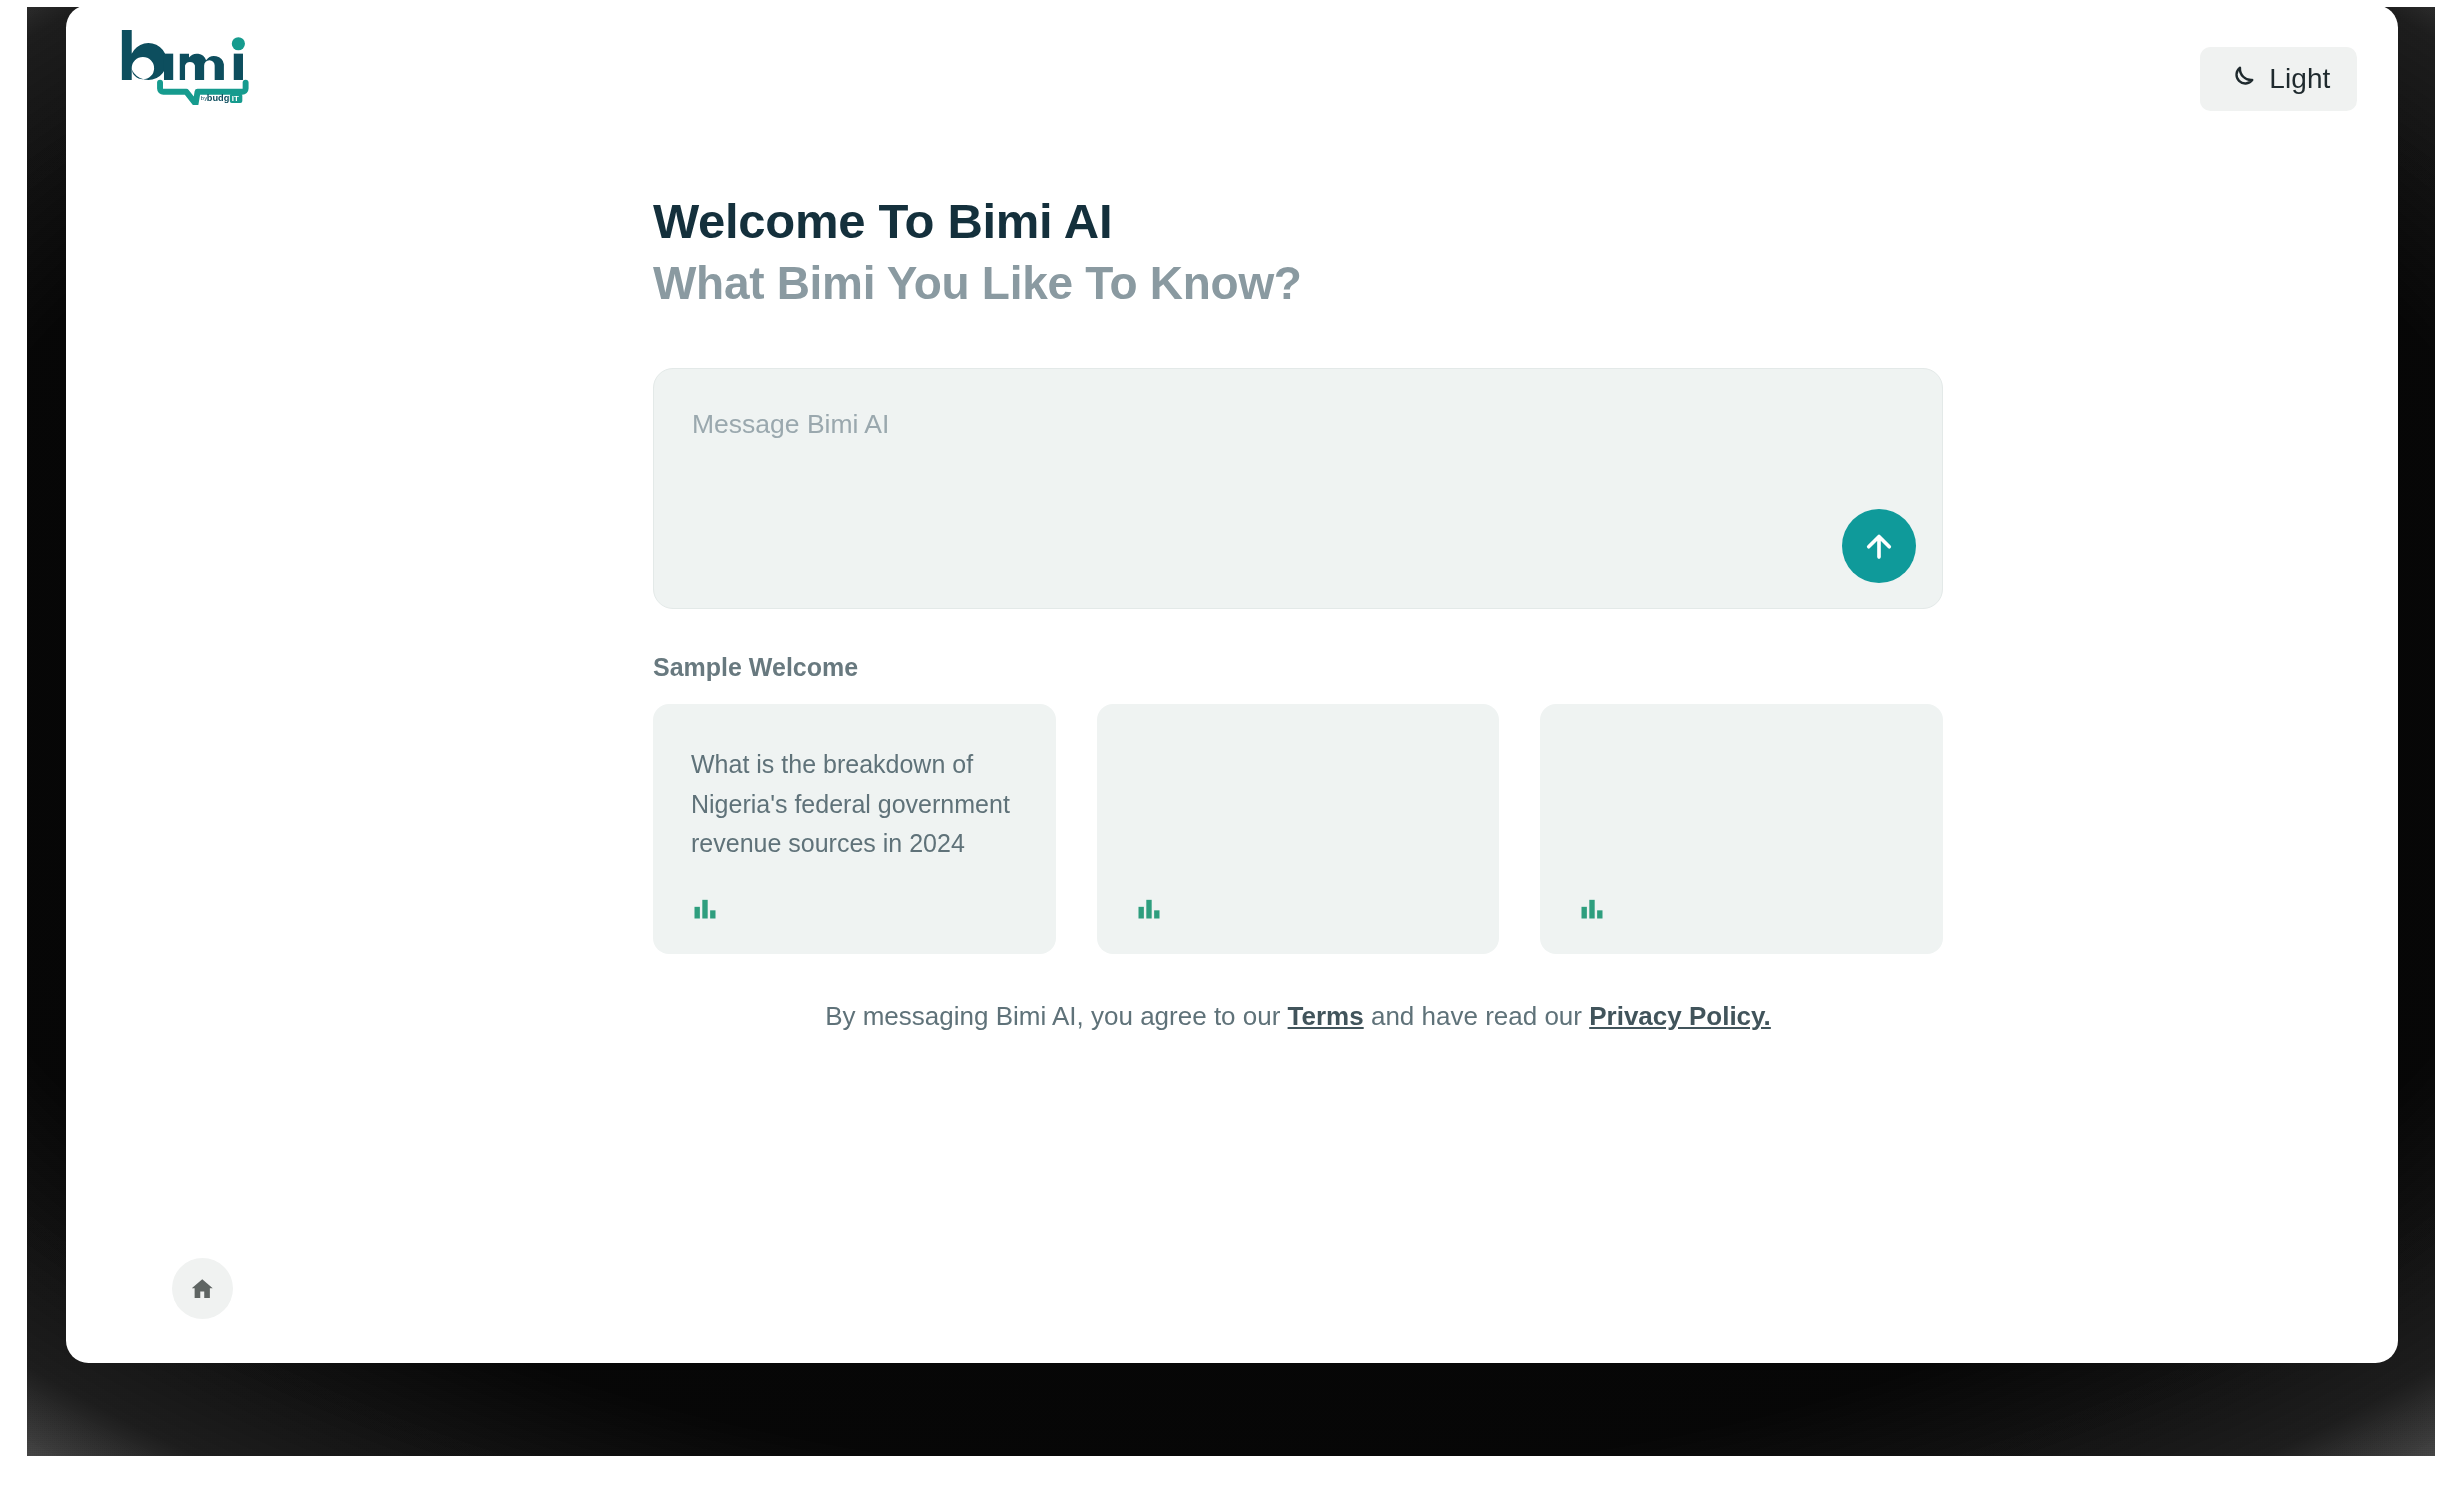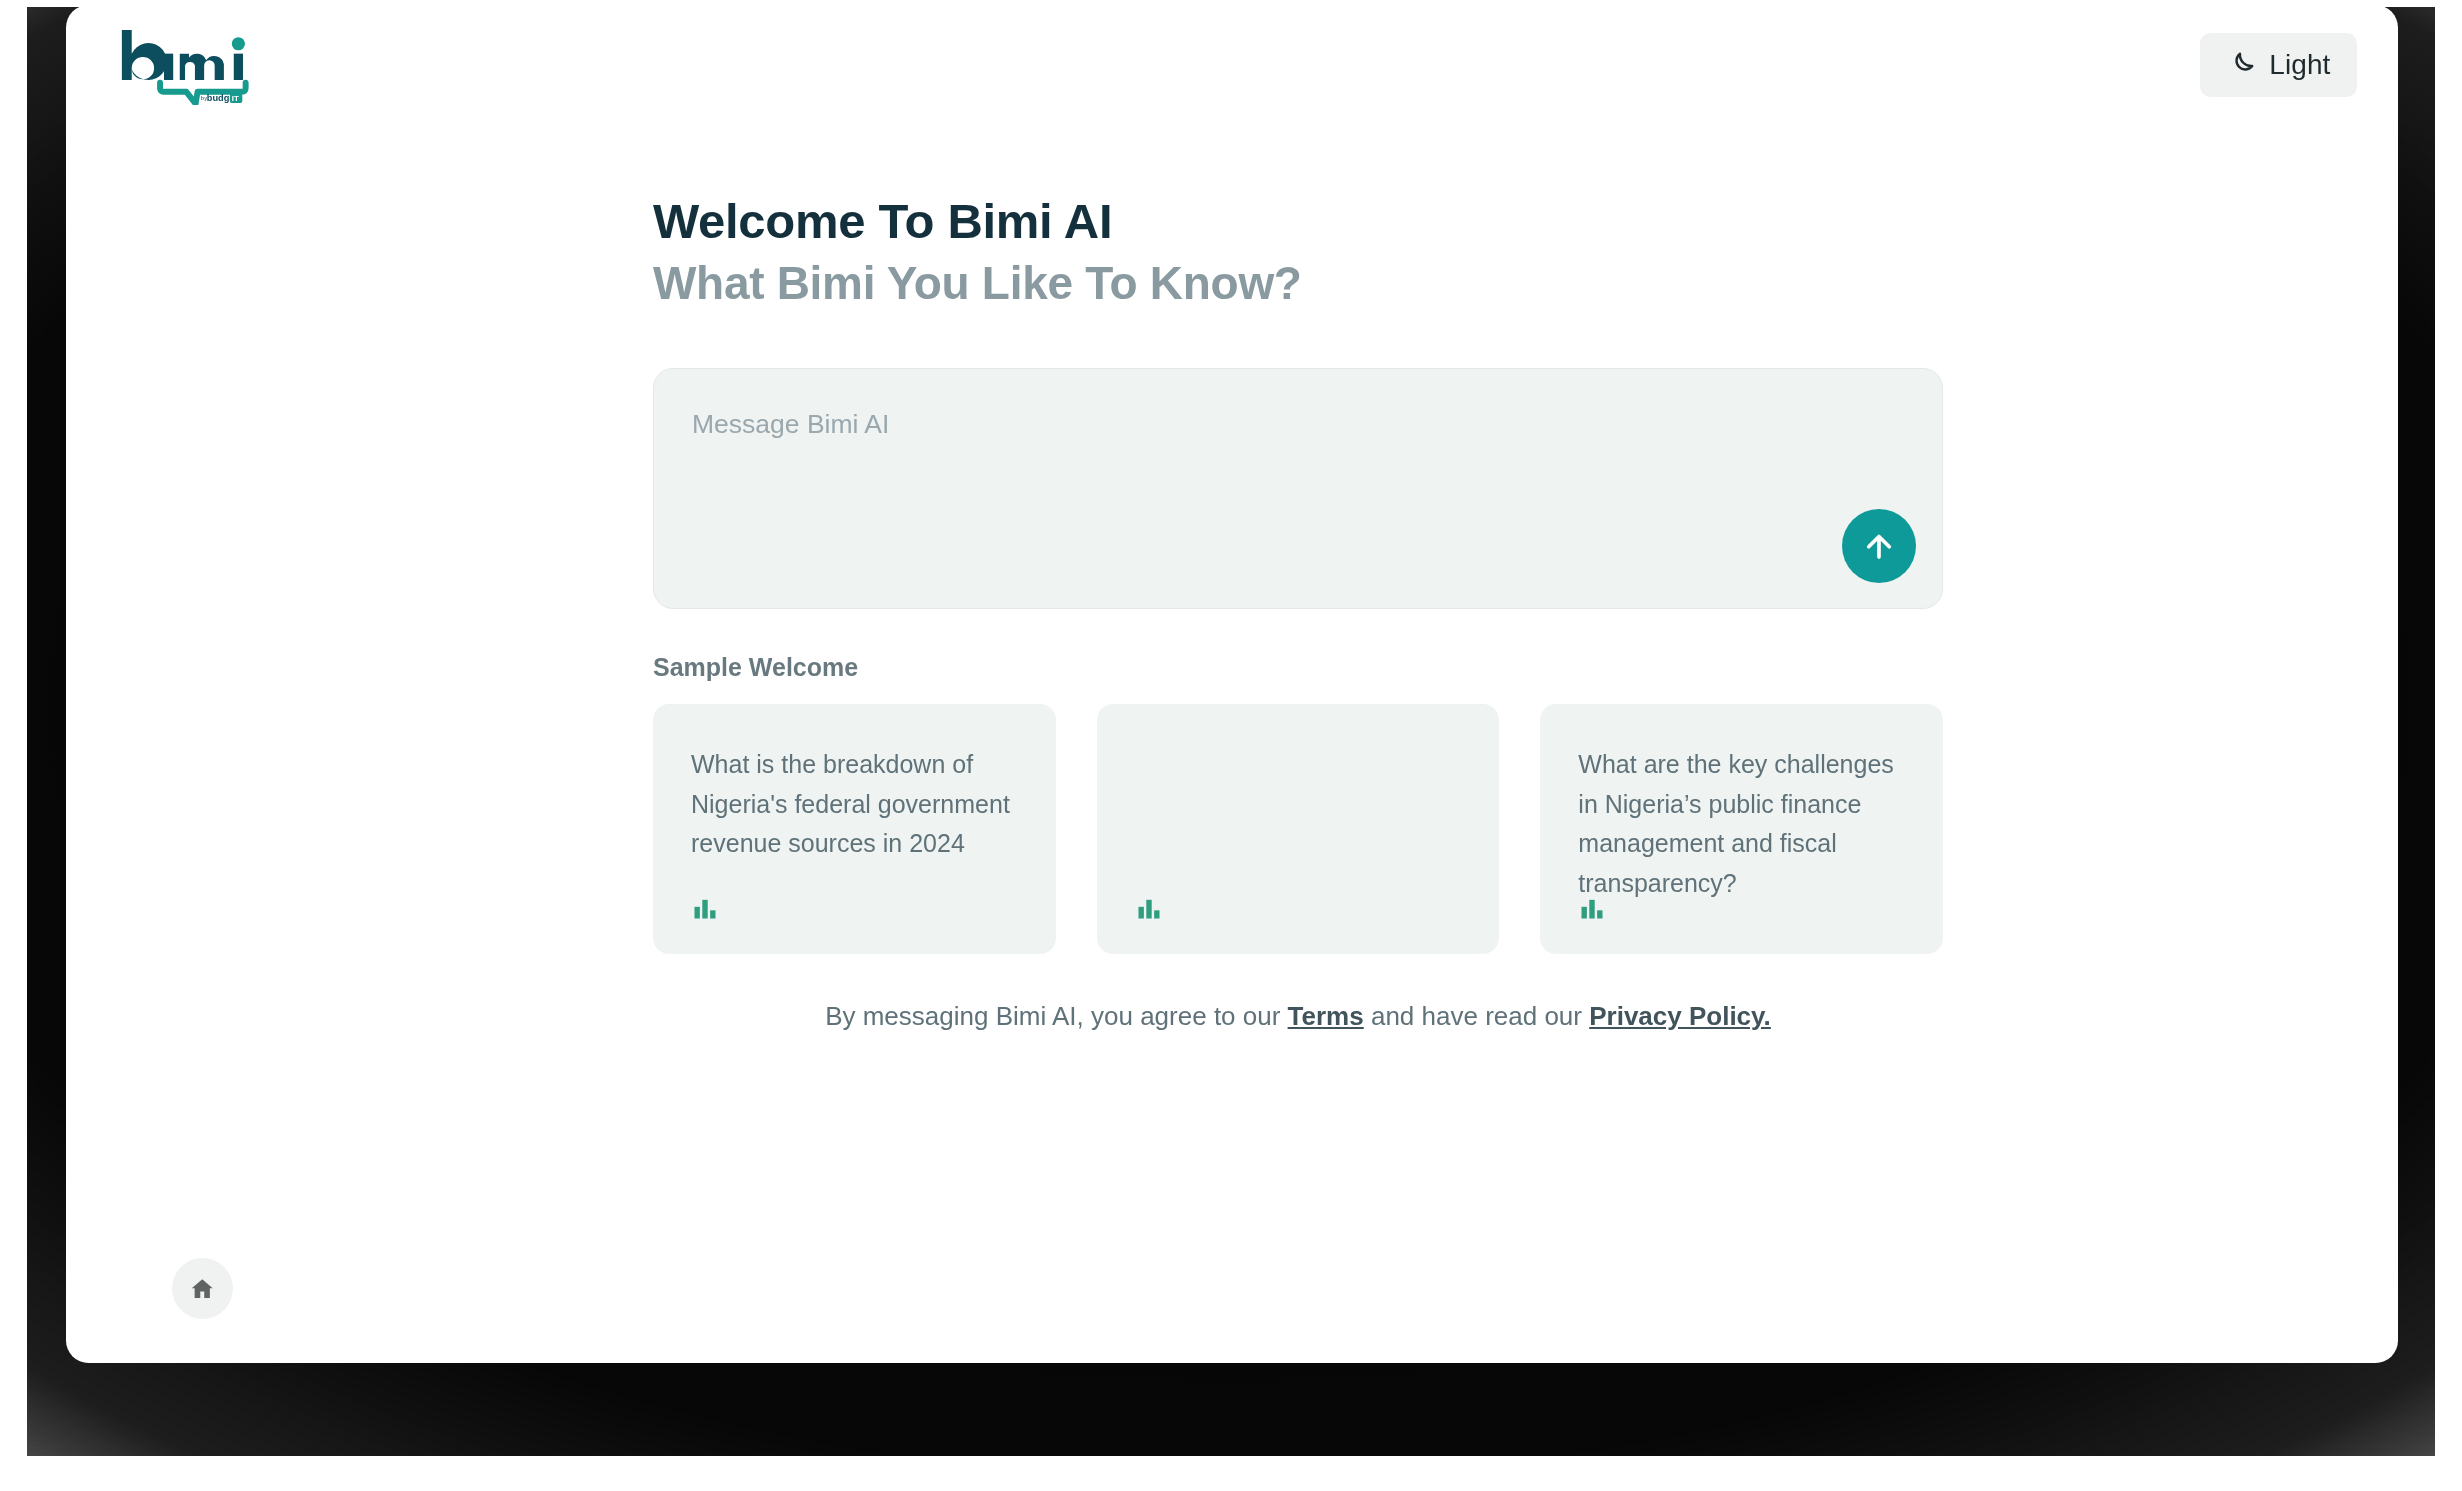--- a/index.html
+++ b/index.html
@@ -59,21 +59,21 @@
     position: absolute;
     left: 50px;
     top: 21px;
     width: 146px;
     height: 79px;
   }
 
   #theme-toggle {
     position: absolute;
     right: 41px;
-    top: 28px;
+    top: 42px;
     height: 64px;
     padding: 0 26.5px;
     display: flex;
     align-items: center;
     gap: 13.2px;
     background: #f0f2f1;
     border: none;
     border-radius: 10.6px;
     cursor: pointer;
     font-family: "Liberation Sans", sans-serif;
@@ -296,21 +296,20 @@
         <span class="chart-icon">
           <svg viewBox="0 0 24 24" width="28" height="28">
             <rect x="3" y="11" width="4.6" height="10" fill="#2e9e7e"></rect>
             <rect x="9.7" y="5" width="4.6" height="16" fill="#2e9e7e"></rect>
             <rect x="16.4" y="14" width="4.6" height="7" fill="#2e9e7e"></rect>
           </svg>
         </span>
       </div>
 
       <div class="prompt-card">
-        <div class="ptext">What are the key challenges in Nigeria’s public finance management and fiscal transparency?</div>
         <span class="chart-icon">
           <svg viewBox="0 0 24 24" width="28" height="28">
             <rect x="3" y="11" width="4.6" height="10" fill="#2e9e7e"></rect>
             <rect x="9.7" y="5" width="4.6" height="16" fill="#2e9e7e"></rect>
             <rect x="16.4" y="14" width="4.6" height="7" fill="#2e9e7e"></rect>
           </svg>
         </span>
       </div>
 
     </div>

